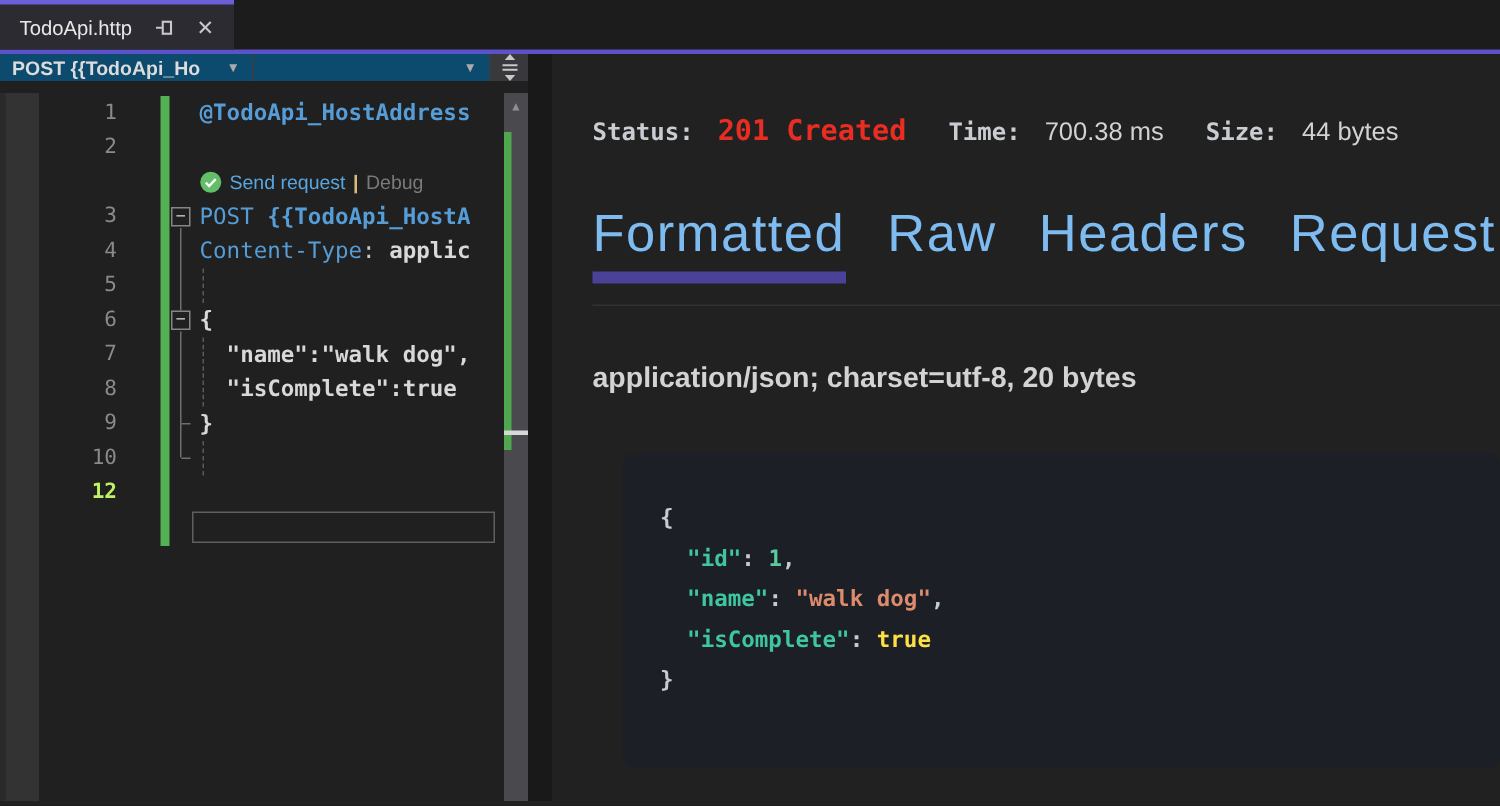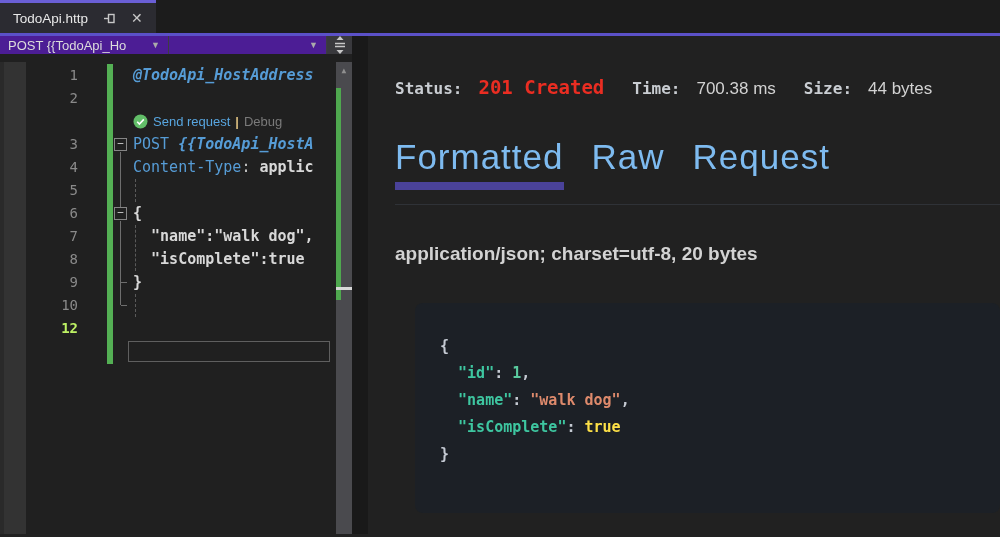--- a/index.html
+++ b/index.html
@@ -11,21 +11,21 @@
   .titlebar { height:36px; background:#1C1C1C; border-bottom:3px solid #5B51C8; display:flex; }
   .tab { height:33px; background:#2B2B31; border-top:3px solid #6A5FD6;
          display:flex; align-items:center; padding:0 13px; gap:15px; }
   .tab-label { color:#E8E8E8; font-size:13.5px; }
   .tab .icn { display:flex; align-items:center; color:#C8C8C8; }
   .close-x { color:#D0D0D0; font-size:14px; line-height:14px; }
 
   
   .main { display:flex; height:498px; }
   .left-pane { position:relative; width:352px; flex:none; background:#202020; }
-  .toolbar { height:18px; background:#4c1d95; display:flex; align-items:stretch; }
+  .toolbar { height:18px; background:#0c4a6e; display:flex; align-items:stretch;font-weight:bold; }
   .combo { display:flex; align-items:center; padding:0 8px; color:#DCDCDC; font-size:13px; }
   .combo1 { width:168px; }
   .combo2 { width:157px; }
   .chev { margin-left:auto; color:#ABABAB; font-size:9px; }
   .tsep { width:1px; background:#3D3D42; }
   .split-btn { width:25px; background:#39393D; display:flex; align-items:center; justify-content:center; }
 
   .editor { position:absolute; top:26px; left:0; right:0; bottom:0; overflow:hidden;
             background:#202020; font-family:"DejaVu Sans Mono",monospace; font-size:15px; }
   .edge    { position:absolute; left:0; top:0; bottom:0; width:4px;  background:#2A2A2A; }
@@ -33,21 +33,21 @@
   #editor-rows { position:absolute; top:2px; left:0; right:16px; }
   .row { display:flex; height:23px; line-height:23px; white-space:pre; }
   .ln   { flex:none; width:52px; margin-left:26px; text-align:right; color:#8A8A8A; font-size:14px; }
   .ln.active { color:#bef264; font-weight:700; }
   .code { flex:none; margin-left:55px; }
   .codelens { font-family:"Liberation Sans",sans-serif; font-size:13px; display:flex; align-items:center; gap:5px; }
   .cl-send  { color:#58A6E0; }
   .cl-sep   { color:#D7BA7D; font-weight:700; }
   .cl-debug { color:#7A7A7A; }
   .c-blue       { color:#569CD6; }
-  .c-blue-bold  { color:#569CD6; font-weight:700;font-style:italic; }
+  .c-blue-bold  { color:#569CD6; font-weight:700; }
   .c-fg         { color:#D8D8D8; font-weight:700; }
   .c-fg-n       { color:#C8C8C8; }
   .c-green      { color:#5BA85B; font-weight:700; }
 
   .changebar { position:absolute; left:107px; top:2px; width:6px; height:300px; background:#54B054; }
   .fold-box { position:absolute; left:114px; width:13px; height:13px; border:1px solid #858585;
               background:#202020; color:#C8C8C8; font-size:11px; line-height:10px; text-align:center; }
   .fold-box::before { content:"\2212"; }
   .fb3 { top:76px; } .fb6 { top:145px; }
   .fold-line { position:absolute; left:120px; width:1px; background:#6E6E6E; }
@@ -176,20 +176,21 @@
       <div class="status-row">
         <span class="sl">Status:</span><span class="sv red">201 Created</span><span class="sl">Time:</span><span class="sv">700.38 ms</span><span class="sl">Size:</span><span class="sv">44 bytes</span>
       </div>
 
       <div class="resp-tabs">
         <div class="rtab-wrap">
           <div class="rtab">Formatted</div>
           <div class="uline"></div>
         </div>
         <div class="rtab">Raw</div>
+        <div class="rtab">Headers</div>
         <div class="rtab">Request</div>
       </div>
 
       <div class="rule"></div>
       <div class="ctype">application/json; charset=utf-8, 20 bytes</div>
 
       <div class="code-block" id="json-pre">
           <div class="jline"><span class="j-p">{</span></div>
           <div class="jline"><span class="j-p">  </span><span class="j-key">"id"</span><span class="j-p">: </span><span class="j-num">1</span><span class="j-p">,</span></div>
           <div class="jline"><span class="j-p">  </span><span class="j-key">"name"</span><span class="j-p">: </span><span class="j-str">"walk dog"</span><span class="j-p">,</span></div>

